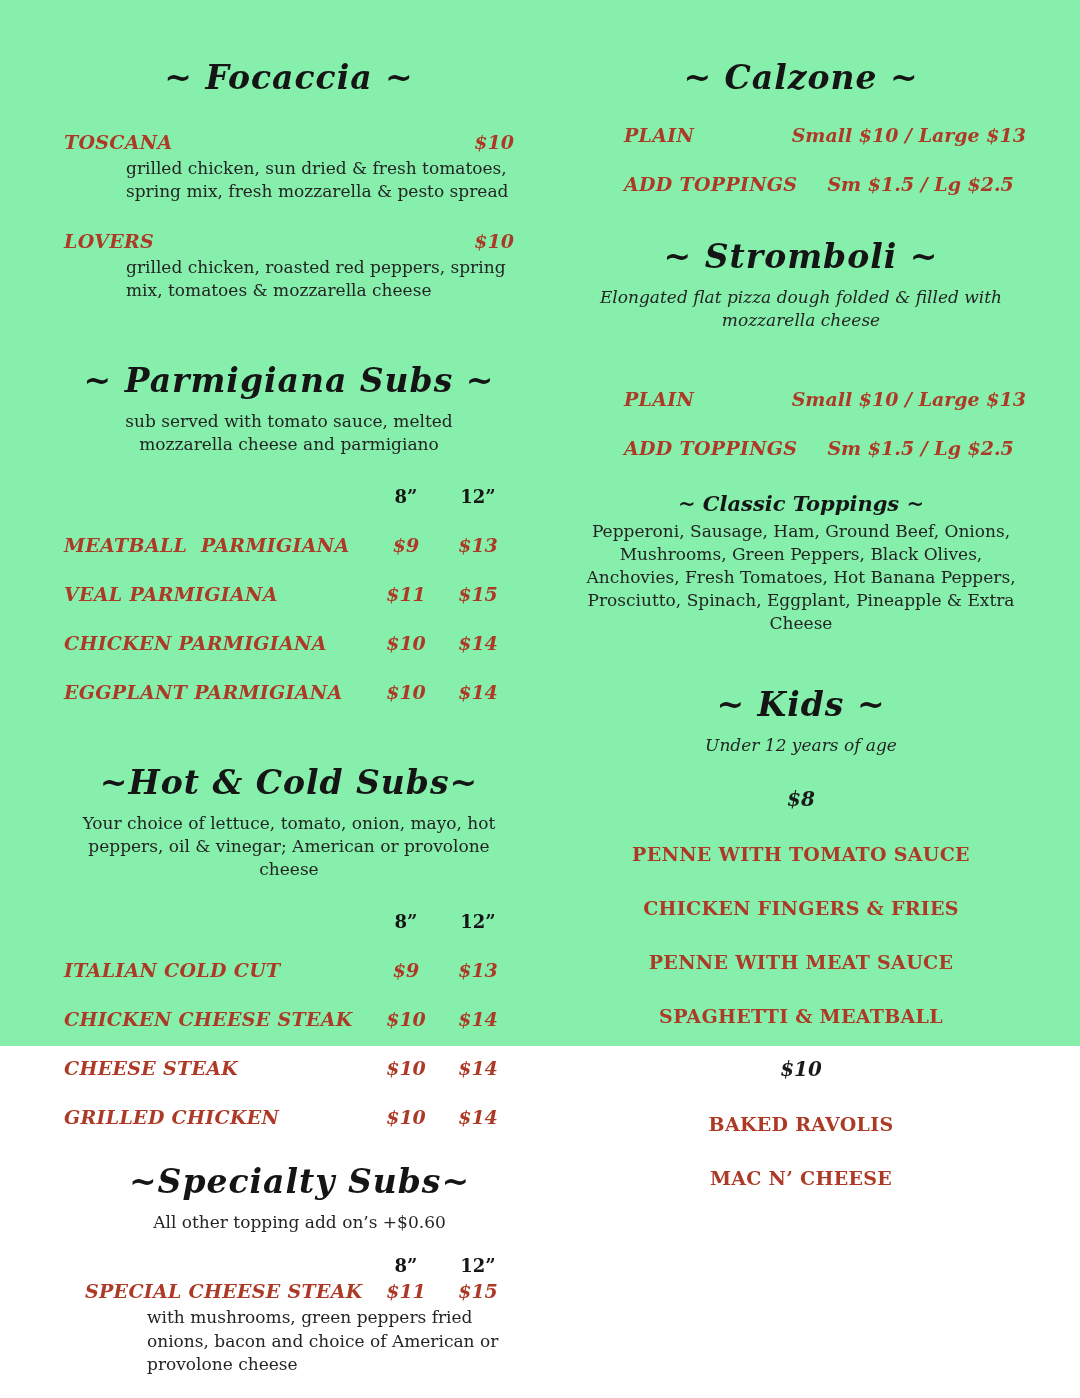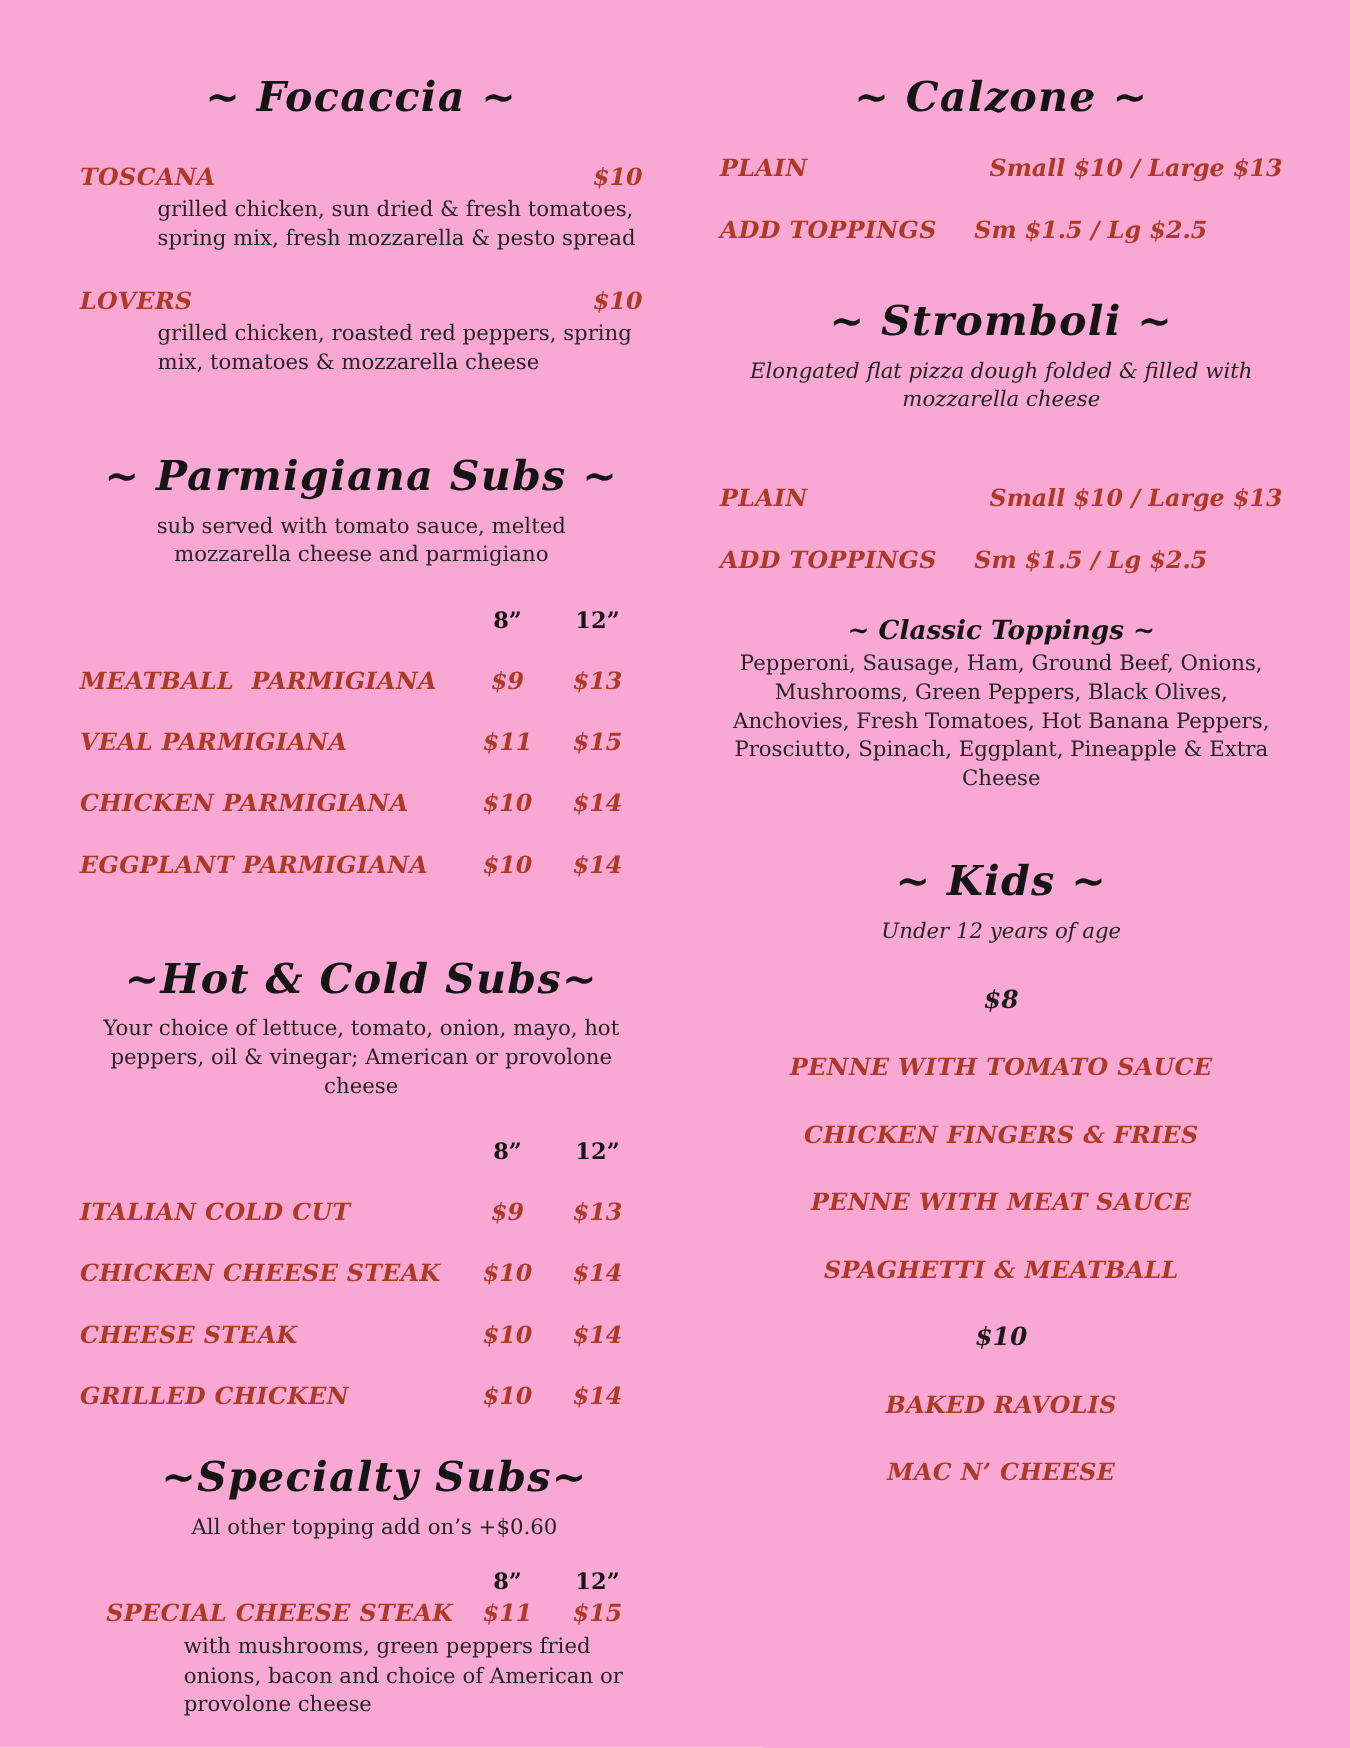--- a/index.html
+++ b/index.html
@@ -8,25 +8,25 @@
     background: #ffffff;
     width: 1080px;
     height: 1398px;
     overflow: hidden;
     font-family: "DejaVu Serif", "Liberation Serif", serif;
     color: #1e1e1e;
   }
   .page {
     box-sizing: border-box;
     width: 1080px;
-    height: 1398px;
+    height: 1046px;
     padding: 58px 58px 0 64px;
     display: flex;
     gap: 62px;
-    background: #f9a8d4;
+    background: #86efac;
   }
   .col { width: 450px; flex: 0 0 450px; }
 
   .script-lg {
     font-style: italic;
     font-weight: 700;
     font-size: 33px;
     text-align: center;
     letter-spacing: 1px;
     margin: 0;
@@ -97,20 +97,21 @@
     font-size: 19px;
     text-align: center;
     color: #ad3a26;
   }
 
   .crow {
     display: flex;
     justify-content: space-between;
     align-items: center;
     margin-top: 27px;
+    margin-left: 48px;
   }
   .crow.start { justify-content: flex-start; gap: 30px; }
 
   .sec-focaccia .item-block { margin-top: 26px; }
   .sec-focaccia .script-lg { margin-bottom: 34px; }
   .sec-parmigiana { margin-top: 58px; }
   .sec-hotcold { margin-top: 60px; }
   .sec-specialty { margin-top: 34px; margin-left: 21px; }
   .sec-specialty .ptable { margin-top: 22px; }
   .sec-specialty .prow { margin-top: 4px; }
@@ -123,21 +124,20 @@
 
   .kprice {
     font-style: italic;
     font-weight: 700;
     font-size: 20px;
     text-align: center;
     color: #1b1b1b;
     margin: 30px 0 0;
   }
   .kitem {
-    font-style: italic;
     font-weight: 700;
     font-size: 19px;
     letter-spacing: 0.3px;
     text-align: center;
     color: #ad3a26;
     margin: 32px 0 0;
   }
 </style>
 </head>
 <body>

